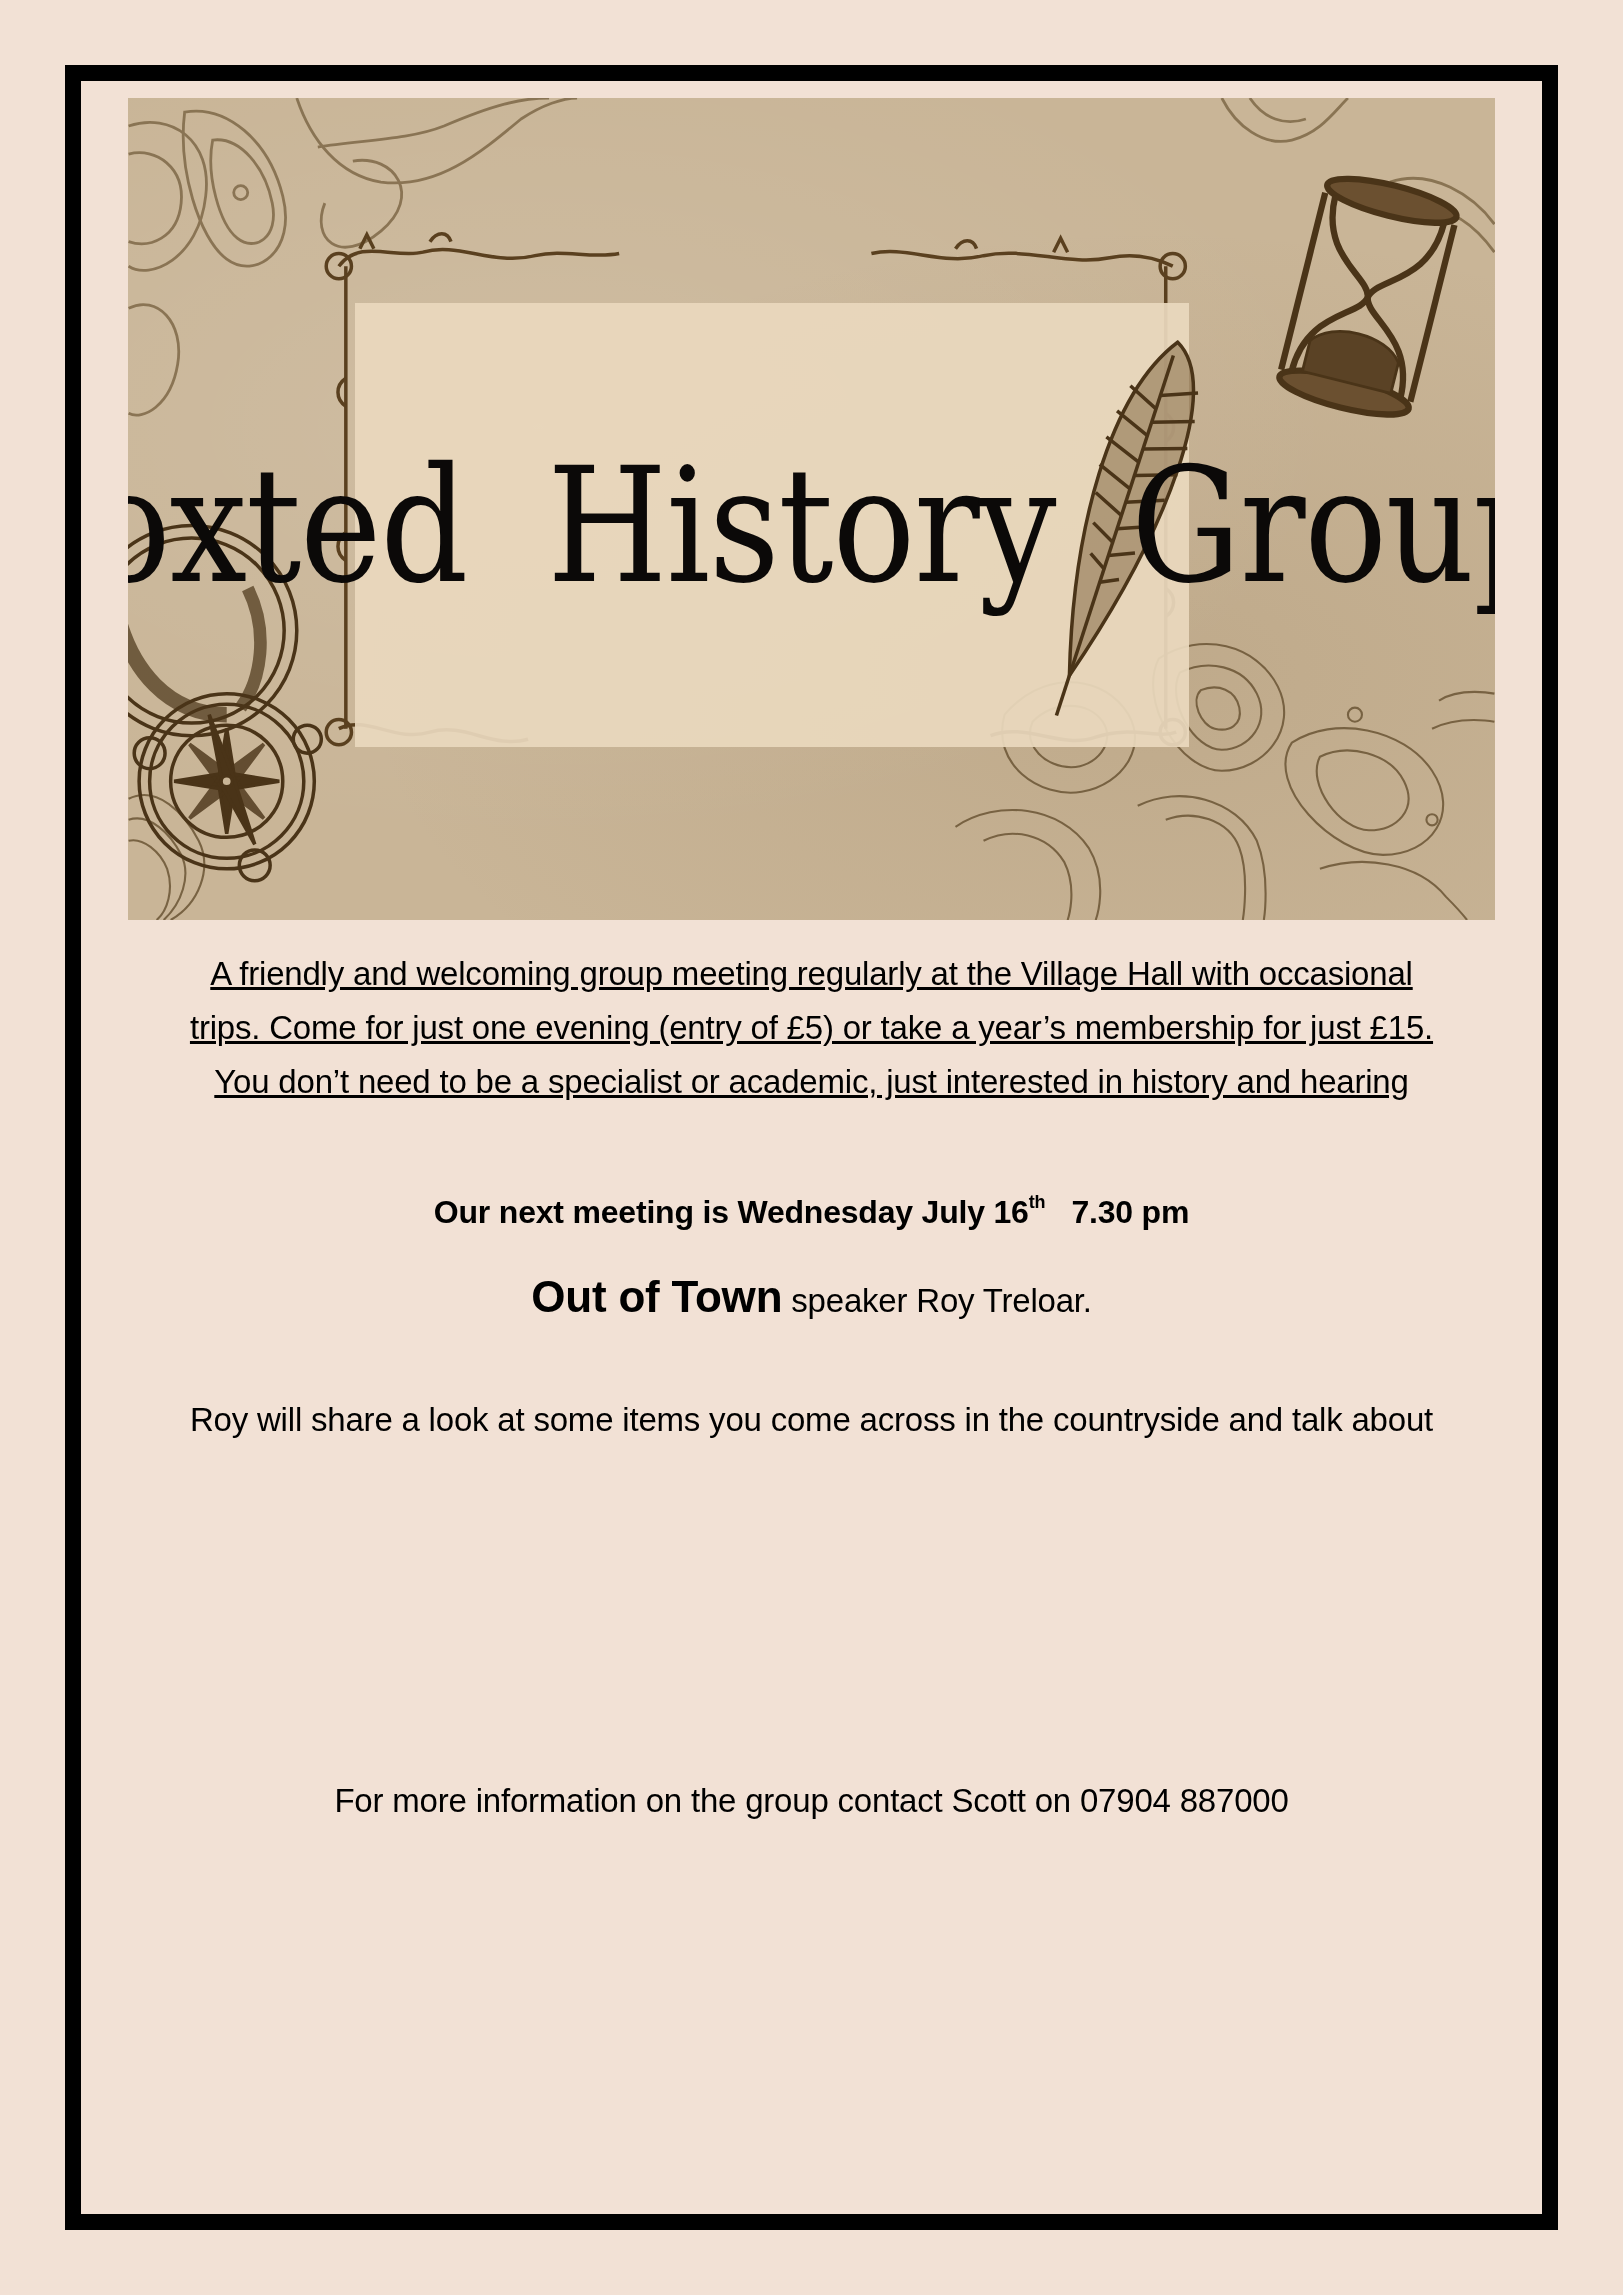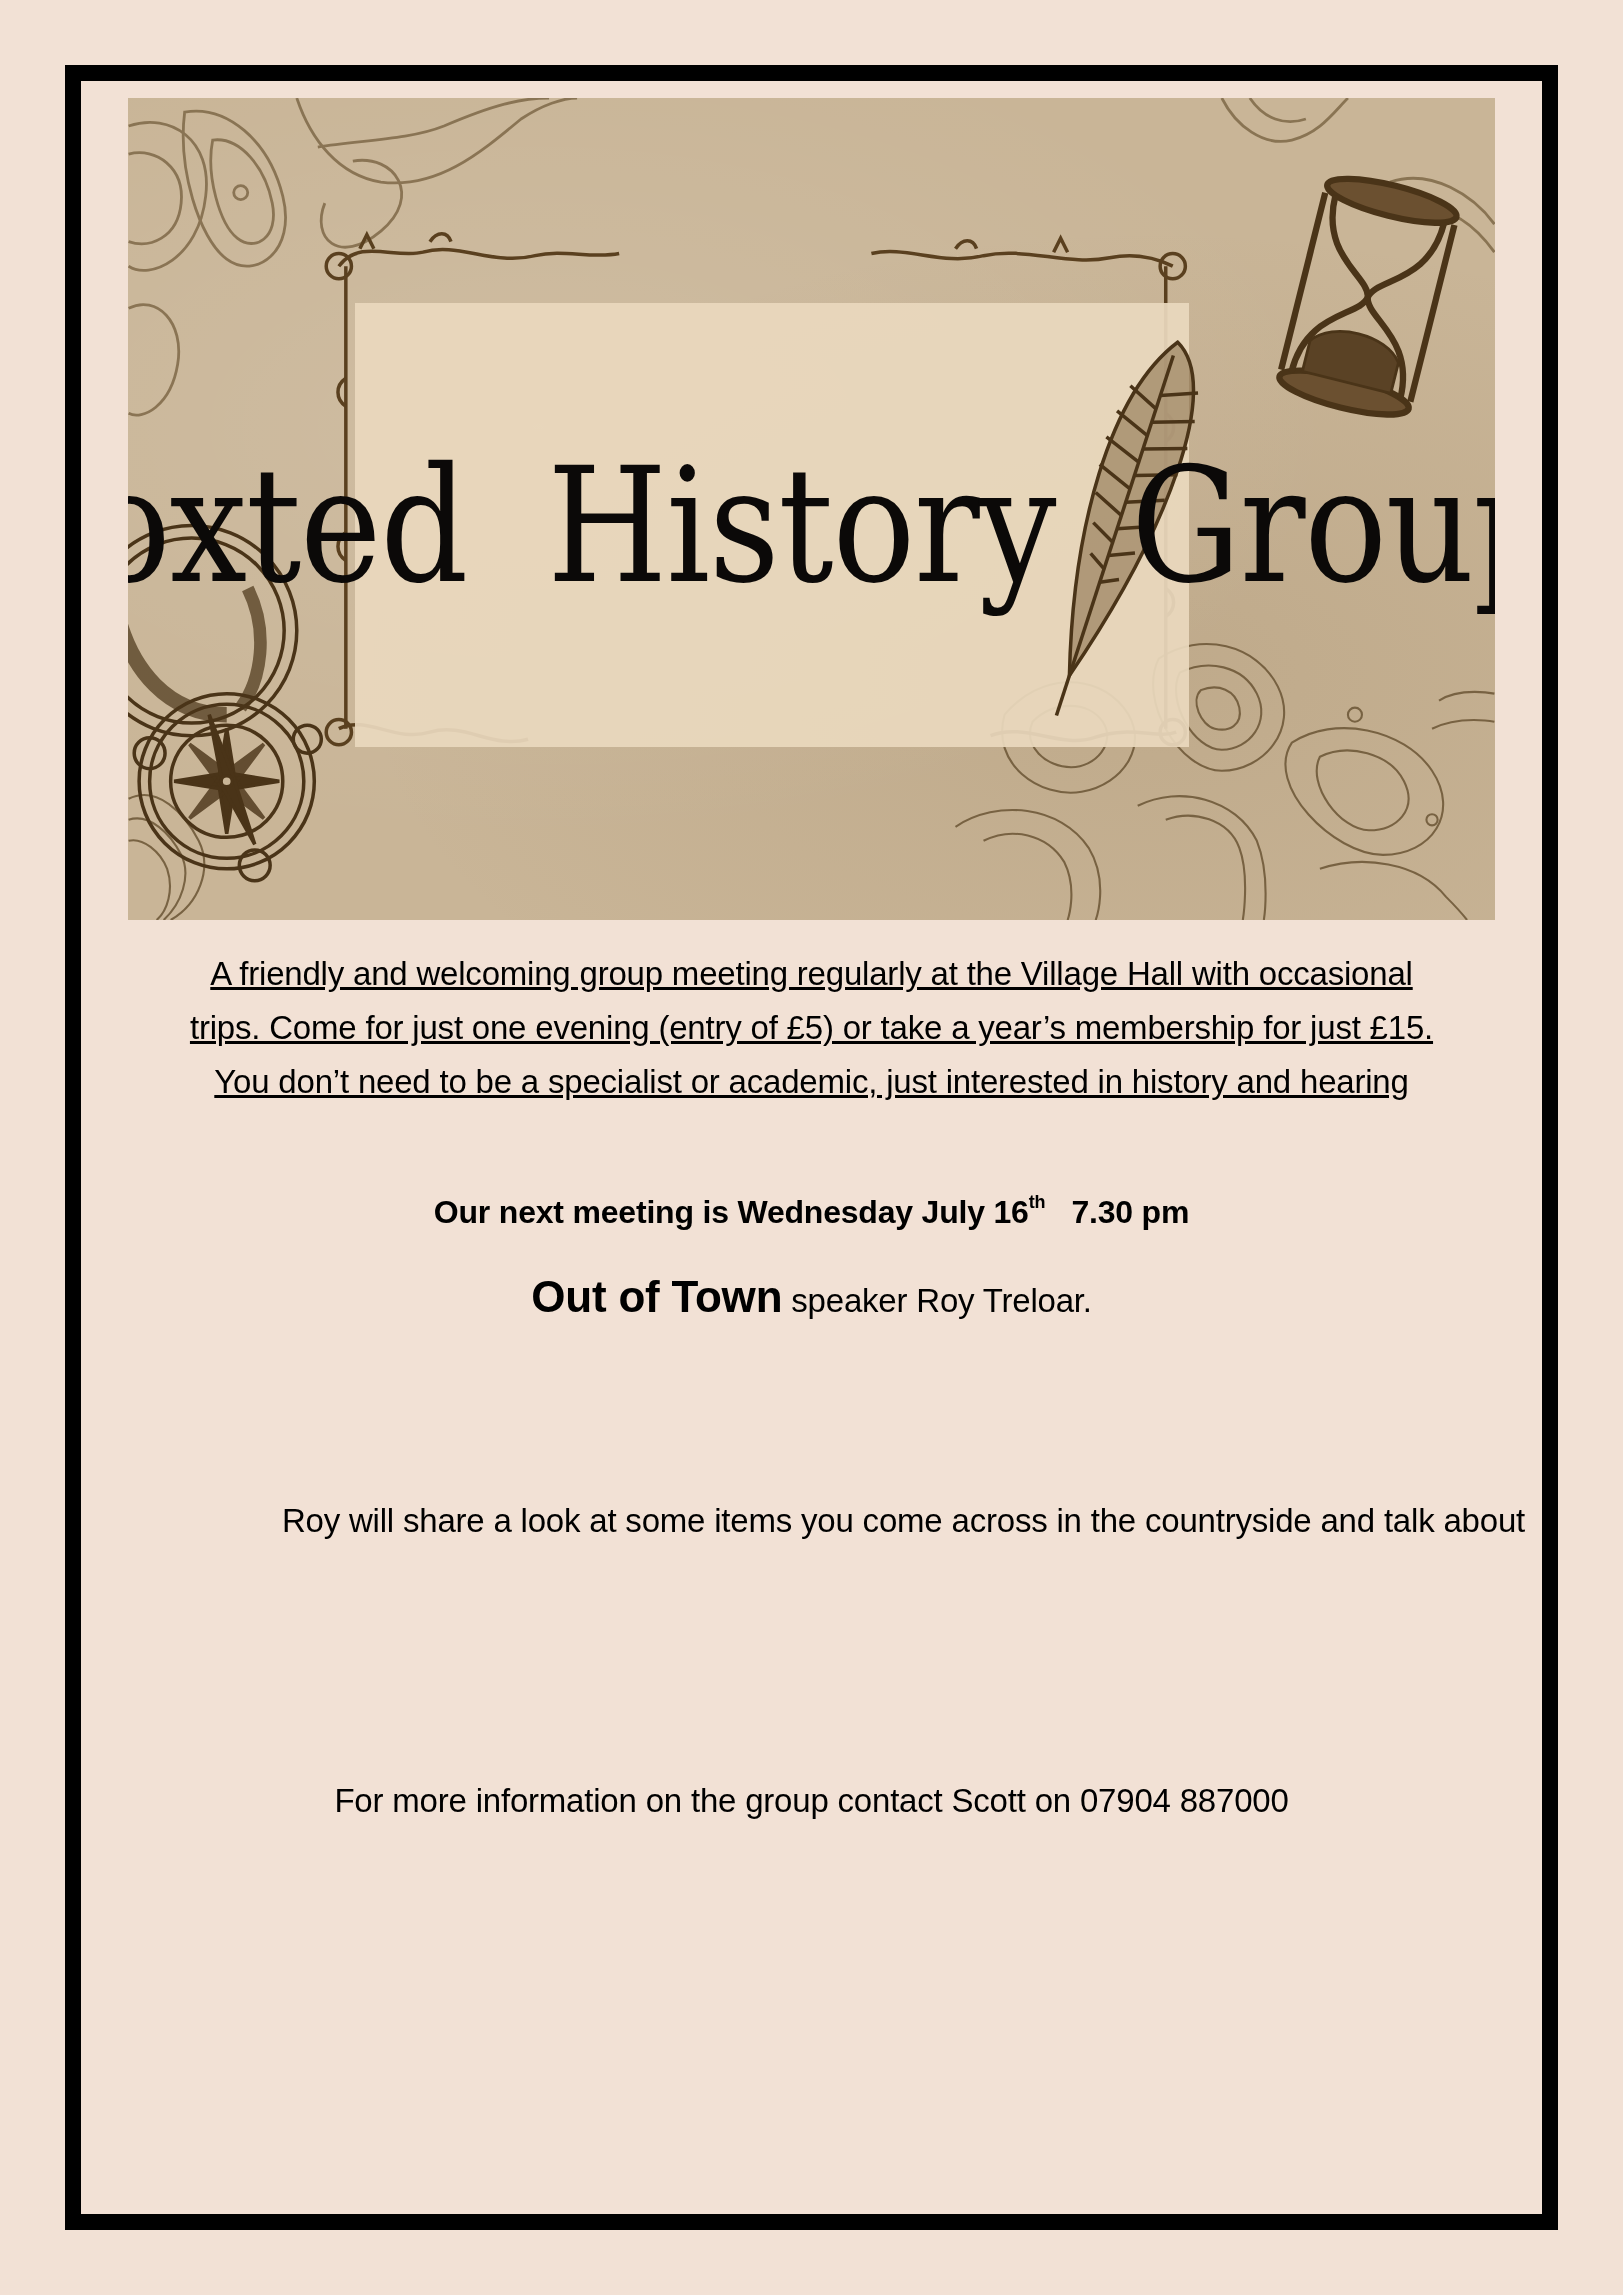--- a/index.html
+++ b/index.html
@@ -58,21 +58,21 @@
     letter-spacing: -0.2px;
   }
   .intro { top: 947px; text-decoration: underline; }
   .meeting {
     top: 1188px; font-weight: bold; font-size: 32px; line-height: 49px;
   }
   .meeting sup { font-size: 18px; vertical-align: 15.4px; line-height: 0; }
   .talk { top: 1262px; line-height: 70px; }
   .talk .talk-title { font-weight: bold; font-size: 44px; }
   .talk .speaker { font-size: 33px; }
-  .desc { top: 1494px; text-align: right; }
+  .desc { top: 1393px; }
   .contact { top: 1774px; }
 </style>
 </head>
 <body>
 
 <div class="frame"></div>
 
 <div class="banner">
   <svg class="deco" width="1367" height="822" viewBox="0 0 1949 1173">
     <g fill="none" stroke="#7a6443" stroke-width="4" opacity="0.8">

